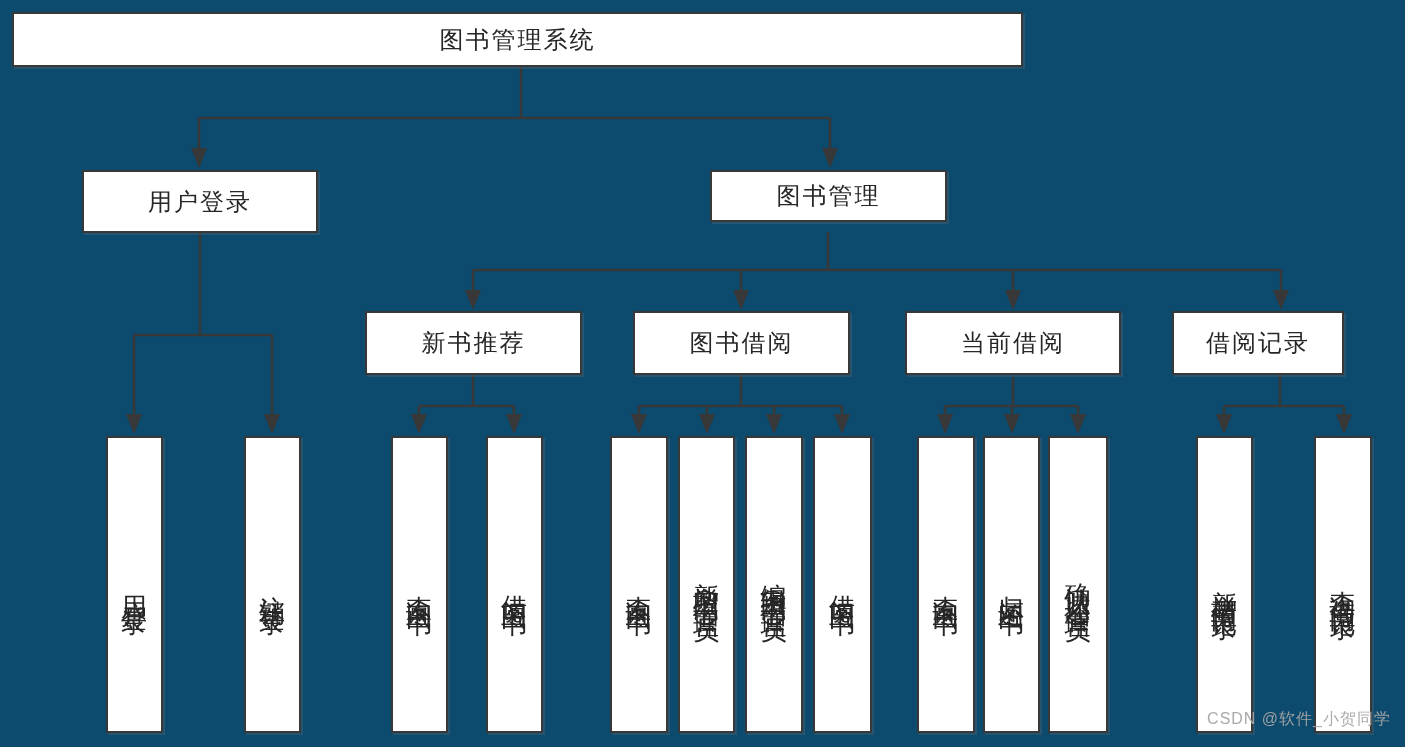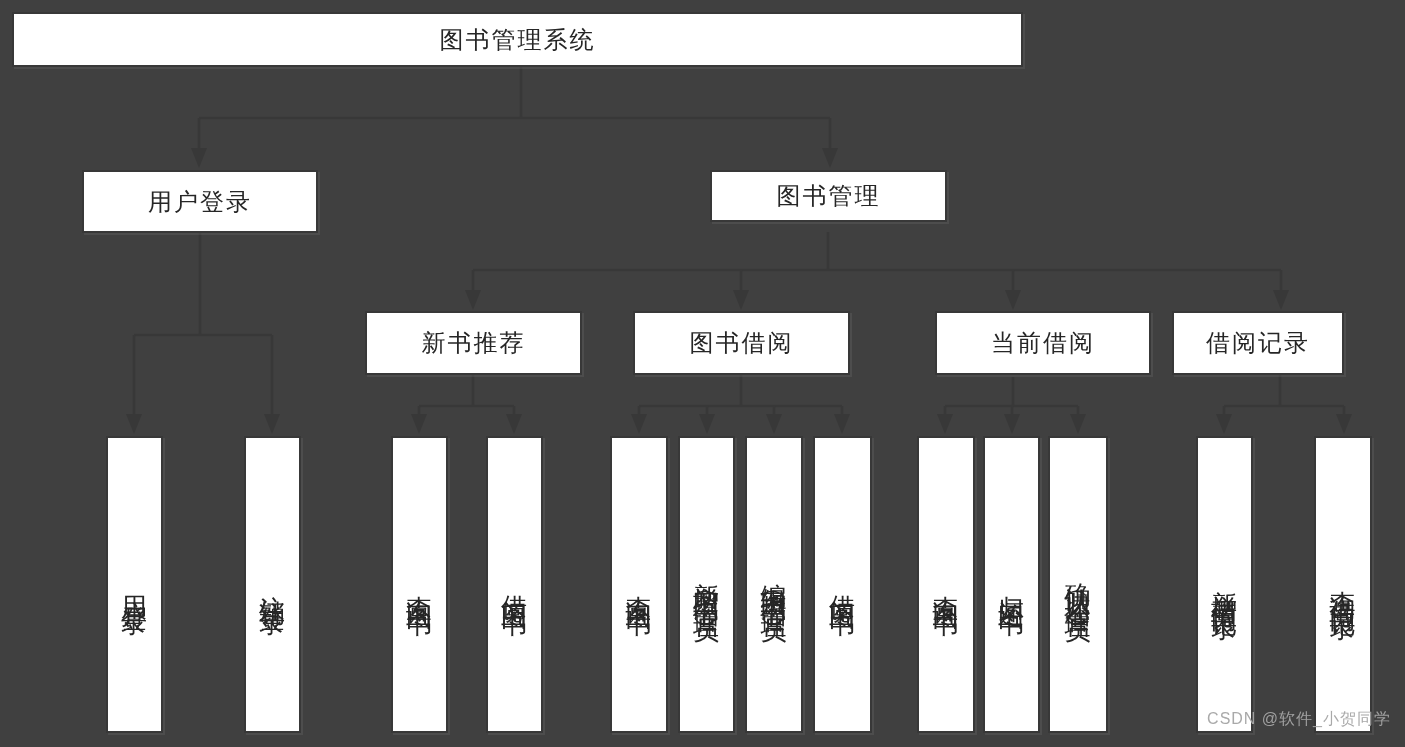--- a/index.html
+++ b/index.html
@@ -1,17 +1,17 @@
 <!DOCTYPE html>
 <html><head>
 <meta charset="utf-8">
 <style>
   html,body{margin:0;padding:0;background:#ffffff;}
   body{font-family:"Liberation Sans","DejaVu Sans",sans-serif;}
-  #canvas{position:relative;width:1405px;height:747px;background:#404040;overflow:hidden;}
+  #canvas{position:relative;width:1405px;height:747px;background:#0c4a6e;overflow:hidden;}
   #wires{position:absolute;left:0;top:0;width:1405px;height:747px;}
   .node{
     position:absolute;box-sizing:border-box;background:#ffffff;
     border:2.5px solid #383838;display:flex;align-items:center;justify-content:center;
     color:#262626;box-shadow:2px 2px 0 rgba(110,110,110,.28);
   }
   .node.h .lbl{font-size:24px;letter-spacing:2px;white-space:nowrap;}
   .node.v .lbl{
     writing-mode:vertical-rl;text-orientation:mixed;
     font-size:26px;letter-spacing:5px;line-height:1;white-space:nowrap;
@@ -81,21 +81,21 @@
   <div class="node h" style="left:710px;top:170px;width:237px;height:52px">
     <span class="lbl">图书管理</span>
   </div>
 
   <div class="node h" style="left:633px;top:311px;width:217px;height:64px">
     <span class="lbl">图书借阅</span>
   </div>
   <div class="node h" style="left:365px;top:311px;width:217px;height:64px">
     <span class="lbl">新书推荐</span>
   </div>
-  <div class="node h" style="left:935px;top:311px;width:216px;height:64px">
+  <div class="node h" style="left:905px;top:311px;width:216px;height:64px">
     <span class="lbl">当前借阅</span>
   </div>
   <div class="node h" style="left:1172px;top:311px;width:172px;height:64px">
     <span class="lbl">借阅记录</span>
   </div>
 
   <div class="node v leaf" style="left:106px;width:57px">
     <span class="lbl">用户登录</span>
   </div>
   <div class="node v leaf" style="left:244px;width:57px">

